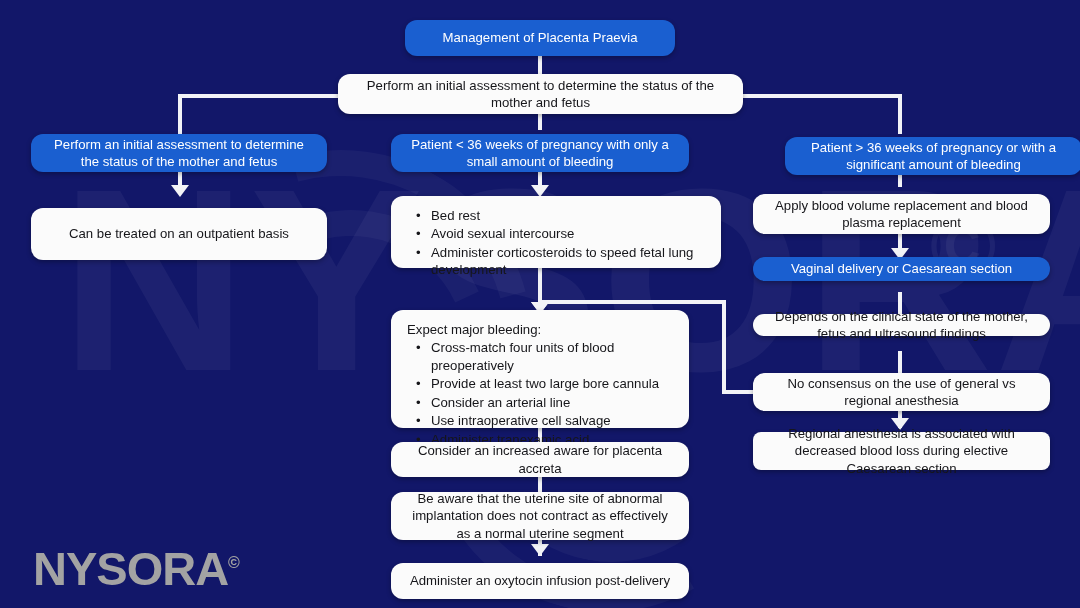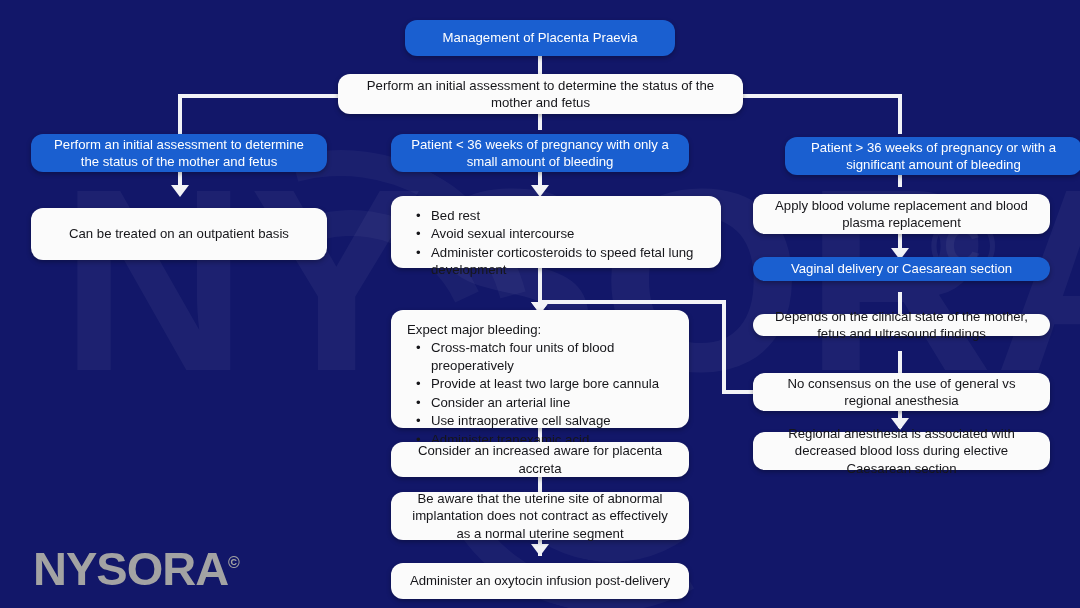--- a/index.html
+++ b/index.html
@@ -212,17 +212,17 @@
 
   <div class="node white" style="left:391px; top:442px; width:298px; height:35px;">Consider an increased aware for placenta accreta</div>
   <div class="node white" style="left:391px; top:492px; width:298px; height:48px;">Be aware that the uterine site of abnormal implantation does not contract as effectively as a normal uterine segment</div>
   <div class="node white" style="left:391px; top:555px; width:298px; height:36px;margin-top:8px;">Administer an oxytocin infusion post-delivery</div>
 
   <div class="node blue" style="left:753px; top:137px; width:297px; height:38px;margin-left:32px;">Patient &gt; 36 weeks of pregnancy or with a significant amount of bleeding</div>
   <div class="node white" style="left:753px; top:194px; width:297px; height:40px;">Apply blood volume replacement and blood plasma replacement</div>
   <div class="node blue" style="left:753px; top:257px; width:297px; height:24px;">Vaginal delivery or Caesarean section</div>
   <div class="node white" style="left:753px; top:314px; width:297px; height:22px;">Depends on the clinical state of the mother, fetus and ultrasound findings</div>
   <div class="node white" style="left:753px; top:373px; width:297px; height:38px;">No consensus on the use of general vs regional anesthesia</div>
-  <div class="node white" style="left:753px; top:432px; width:297px; height:38px;">Regional anesthesia is associated with decreased blood loss during elective Caesarean section</div>
+  <div class="node white" style="left:753px; top:432px; width:297px; height:38px;border-radius:8px;">Regional anesthesia is associated with decreased blood loss during elective Caesarean section</div>
 
   <div id="logo"><span>NYSORA</span><span class="copy">©</span></div>
 
 </div>
 
 </body></html>

